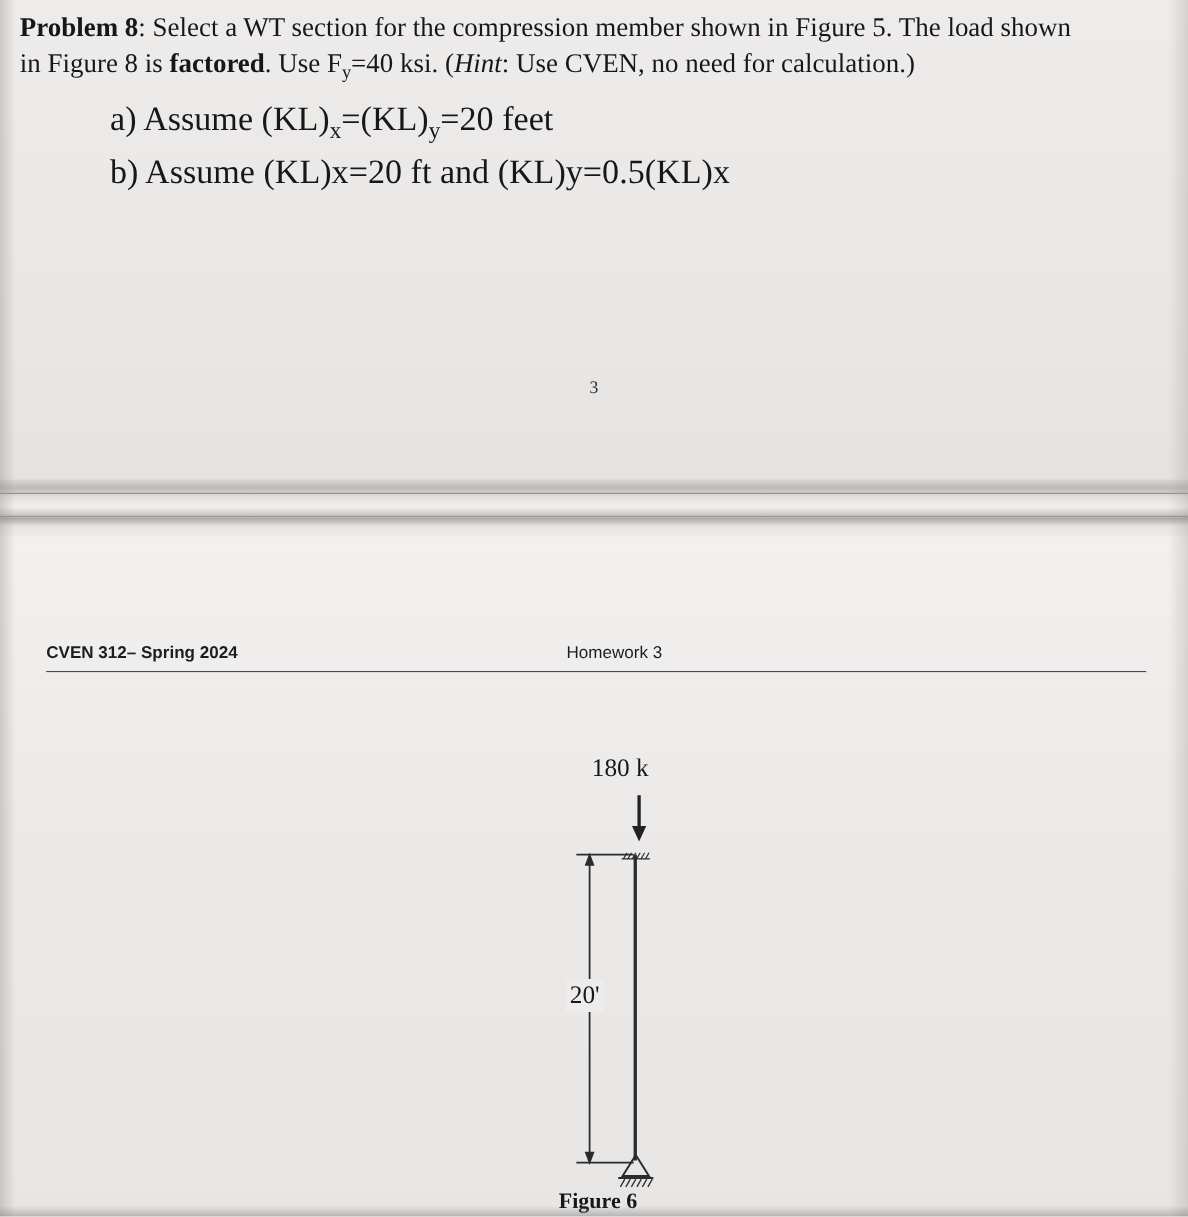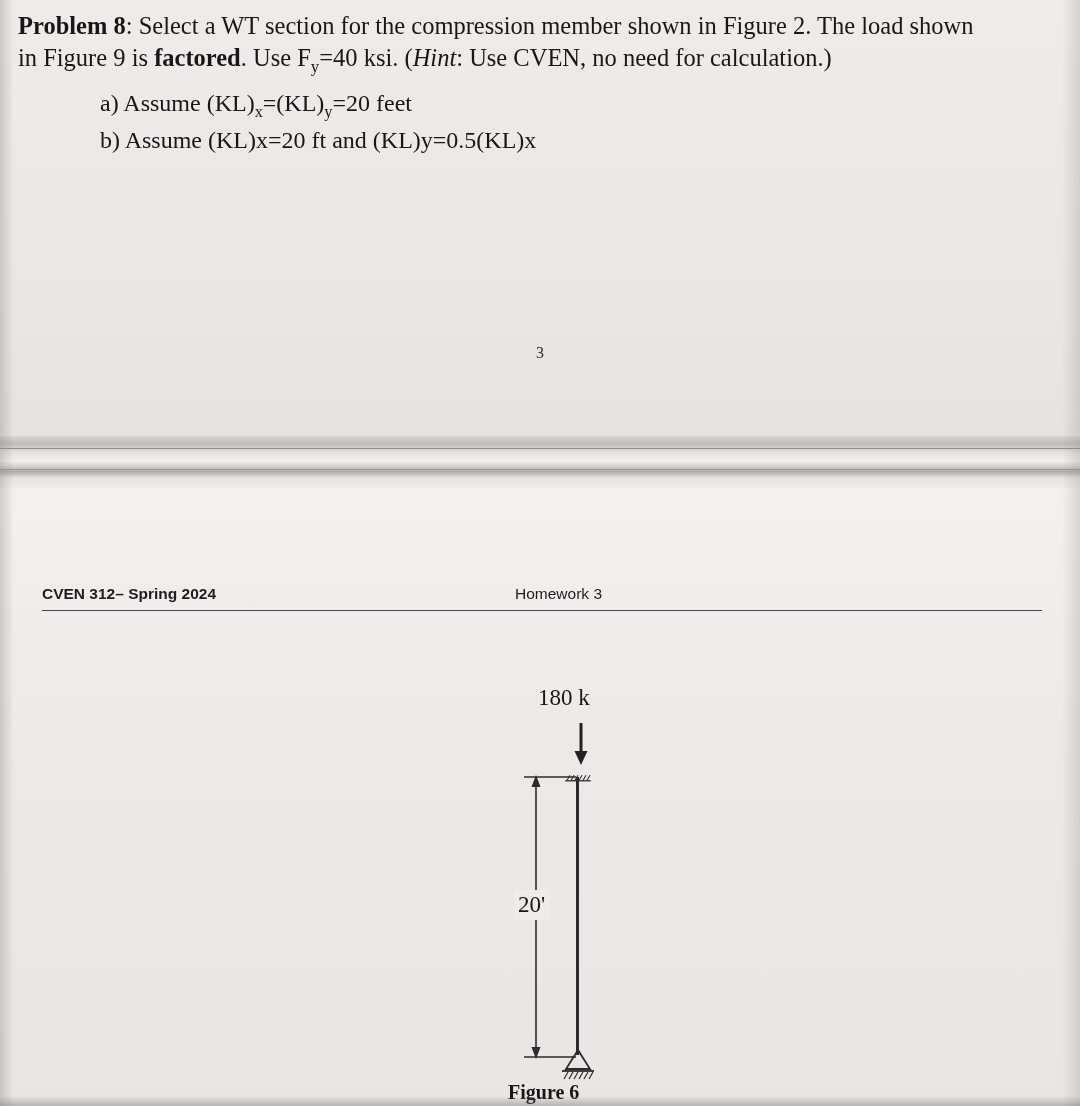--- a/index.html
+++ b/index.html
@@ -34,21 +34,21 @@
     line-height: 1.32;
   }
   .problem-block .b { font-weight: bold; }
   .problem-block .i { font-style: italic; }
   sub { font-size: 0.68em; }
 
   .sub-items {
     position: absolute;
     left: 100px;
     top: 86px;
-    font-size: 24px;
+    font-size: 31px;
     line-height: 1.42;
   }
   .sub-items div { white-space: nowrap; }
 
   .page-number {
     position: absolute;
     left: 536px;
     top: 344px;
     font-size: 16px;
     color: #2c2c2e;
@@ -180,22 +180,22 @@
     position: absolute; left: 0; bottom: 0; width: 1080px; height: 10px;
     background: linear-gradient(180deg, rgba(160,158,156,0), rgba(120,118,116,.45));
   }
 </style>
 </head>
 <body>
 
 <div class="sheet-top">
 
   <div class="problem-block">
-    <span class="b">Problem 8</span><span>: </span><span>Select a WT section for the compression member shown in Figure 2. The load shown</span><br>
-    <span>in Figure 9 is </span><span class="b">factored</span><span>. Use F</span><sub>y</sub><span>=40 ksi. (</span><span class="i">Hint</span><span>: Use CVEN, no need for calculation.)</span>
+    <span class="b">Problem 8</span><span>: </span><span>Select a WT section for the compression member shown in Figure 5. The load shown</span><br>
+    <span>in Figure 8 is </span><span class="b">factored</span><span>. Use F</span><sub>y</sub><span>=40 ksi. (</span><span class="i">Hint</span><span>: Use CVEN, no need for calculation.)</span>
   </div>
 
   <div class="sub-items">
     <div><span>a) Assume (KL)</span><sub>x</sub><span>=(KL)</span><sub>y</sub><span>=20 feet</span></div>
     <div>b) Assume (KL)x=20 ft and (KL)y=0.5(KL)x</div>
   </div>
 
   <div class="page-number">3</div>
 </div>
 

